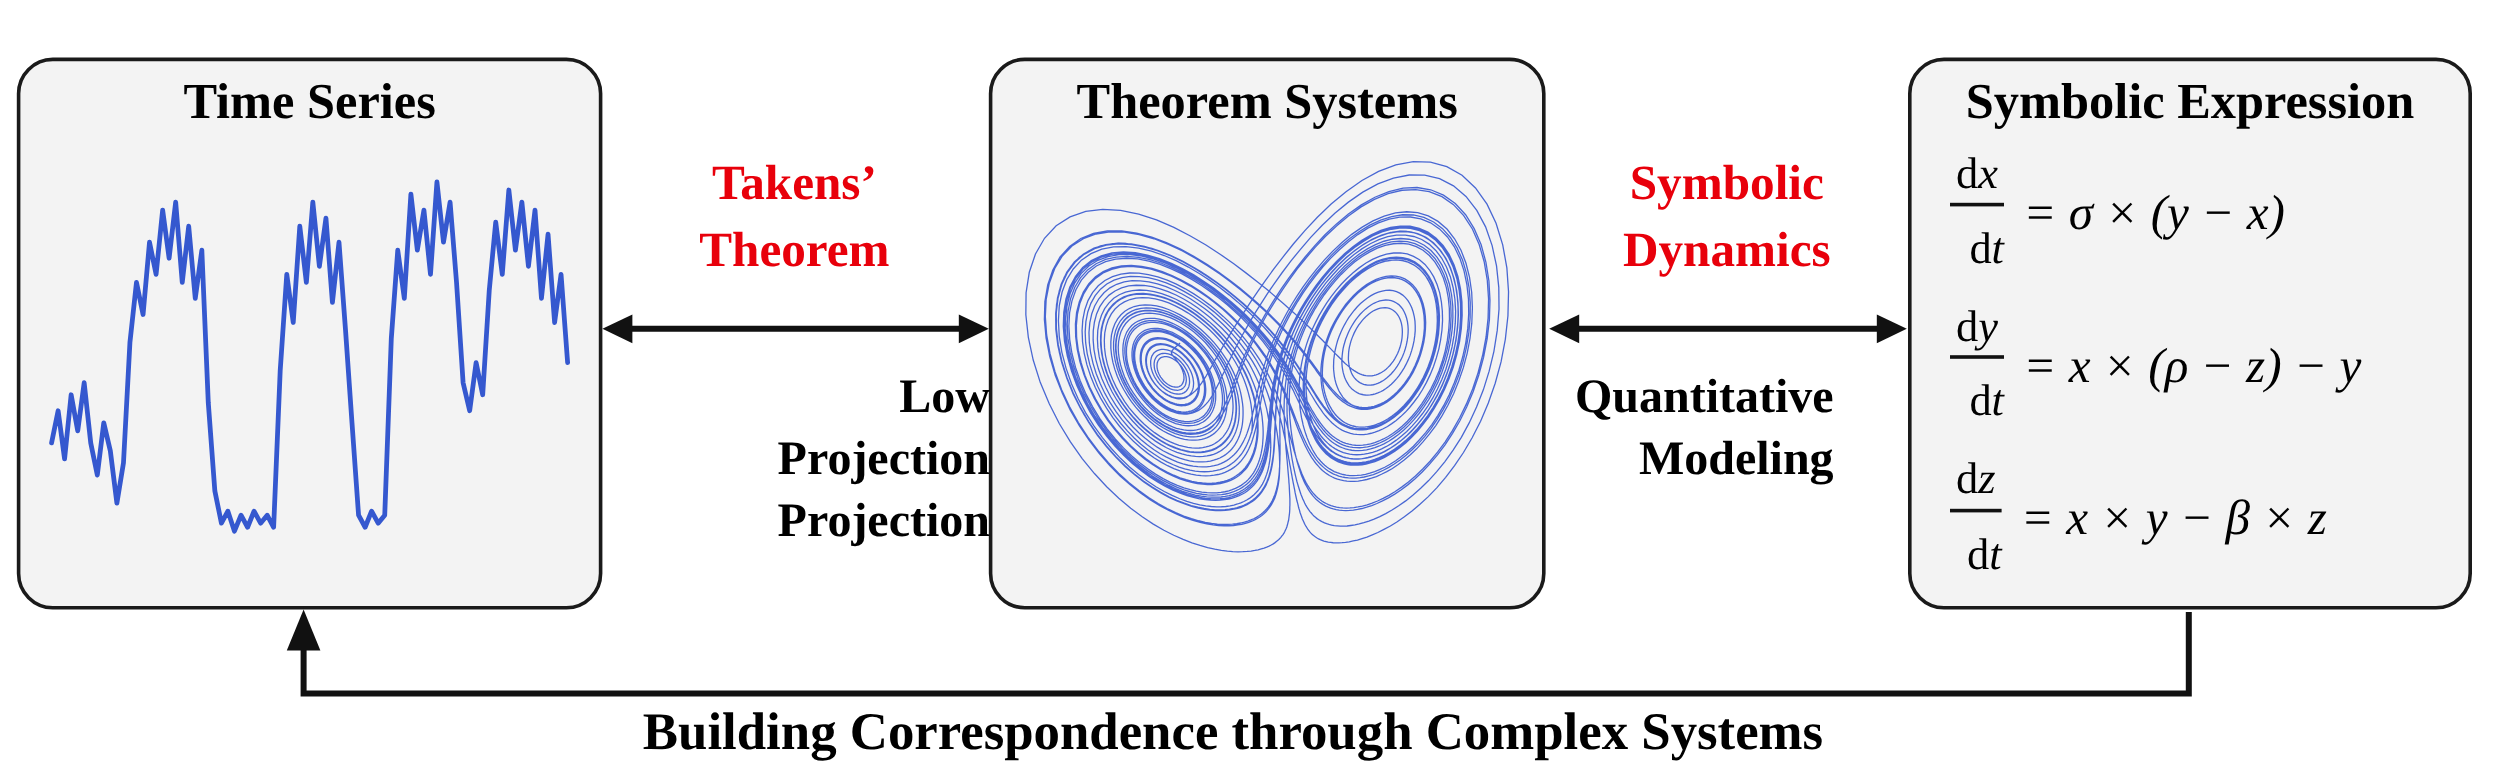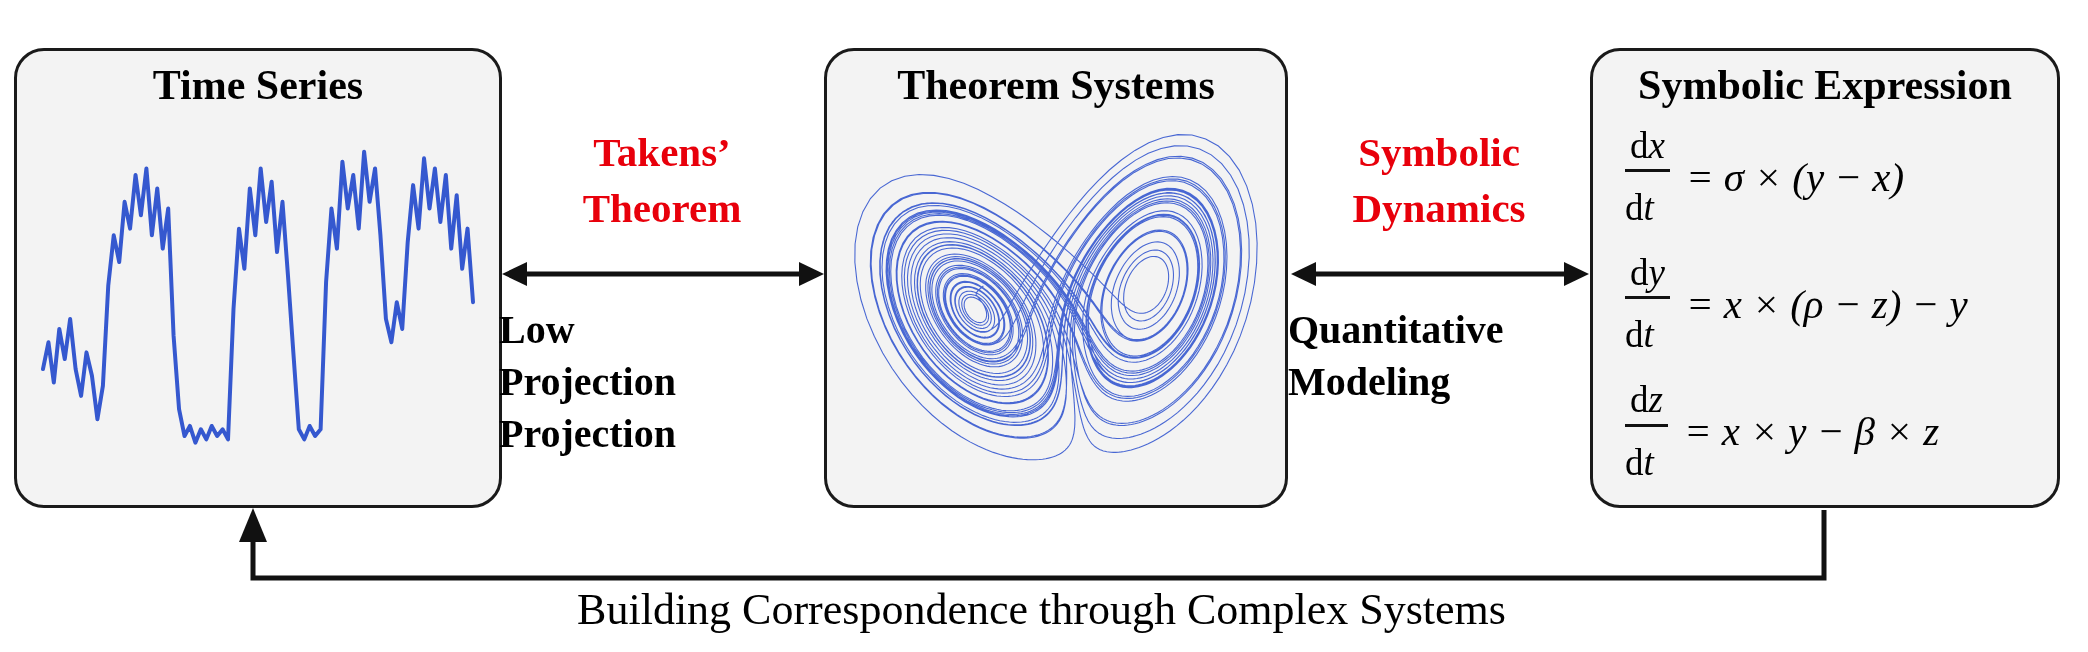--- a/index.html
+++ b/index.html
@@ -11,40 +11,40 @@
 
   .box{position:absolute; background:var(--bg); border:3px solid var(--border); border-radius:30px;}
   .box-title{position:absolute; top:10px; left:0; right:0; text-align:center;
              font-weight:bold; font-size:42px; color:#000;}
 
   .ts-plot{position:absolute; left:18px; right:18px; top:72px; bottom:16px;}
   .lz-plot{position:absolute; left:14px; right:14px; top:58px; bottom:10px;}
 
   .red-label{position:absolute; text-align:center; color:var(--red);
              font-weight:bold; font-size:41px; line-height:56px;}
-  .black-label{position:absolute; text-align:left; color:#000;
+  .black-label{position:absolute; text-align:right; color:#000;
                font-weight:bold; font-size:40px; line-height:52px;}
 
   .link-arrow{position:absolute;}
   .arrow-line{stroke:var(--ink); stroke-width:5;}
   .arrow-head{fill:var(--ink);}
 
   .equations{position:absolute; left:32px; right:12px; top:62px; bottom:10px;
              display:flex; flex-direction:column; justify-content:space-around;}
   .equation{display:flex; align-items:center; gap:16px; white-space:nowrap; color:#000;}
-  .frac{display:inline-flex; flex-direction:column; align-items:flex-start;
+  .frac{display:inline-flex; flex-direction:column; align-items:flex-end;
         font-size:37px; line-height:1.12;}
   .frac .num{border-bottom:3px solid #111; padding:0 5px 3px;}
   .frac .den{padding-top:15px;}
   .var{font-style:italic;}
   .rm{font-style:normal;}
   .rhs{font-size:41px; font-style:italic;}
 
-  .bottom-label{position:absolute; left:256px; width:1571px; top:552px;
-                text-align:center; font-weight:normal; font-size:44px; color:#000;}
+  .bottom-label{position:absolute; left:242px; width:1571px; top:552px;
+                text-align:center; font-weight:bold; font-size:44px; color:#000;}
   .overlay{position:absolute; left:0; top:0; width:2088px; height:652px; pointer-events:none;}
 </style>
 </head>
 <body>
 
 <div class="canvas">
 
   <div class="box" style="left:14px; top:16px; width:488px; height:460px;">
     <div class="box-title">Time Series</div>
     <svg class="ts-plot" viewBox="0 0 448 360" preserveAspectRatio="none">

